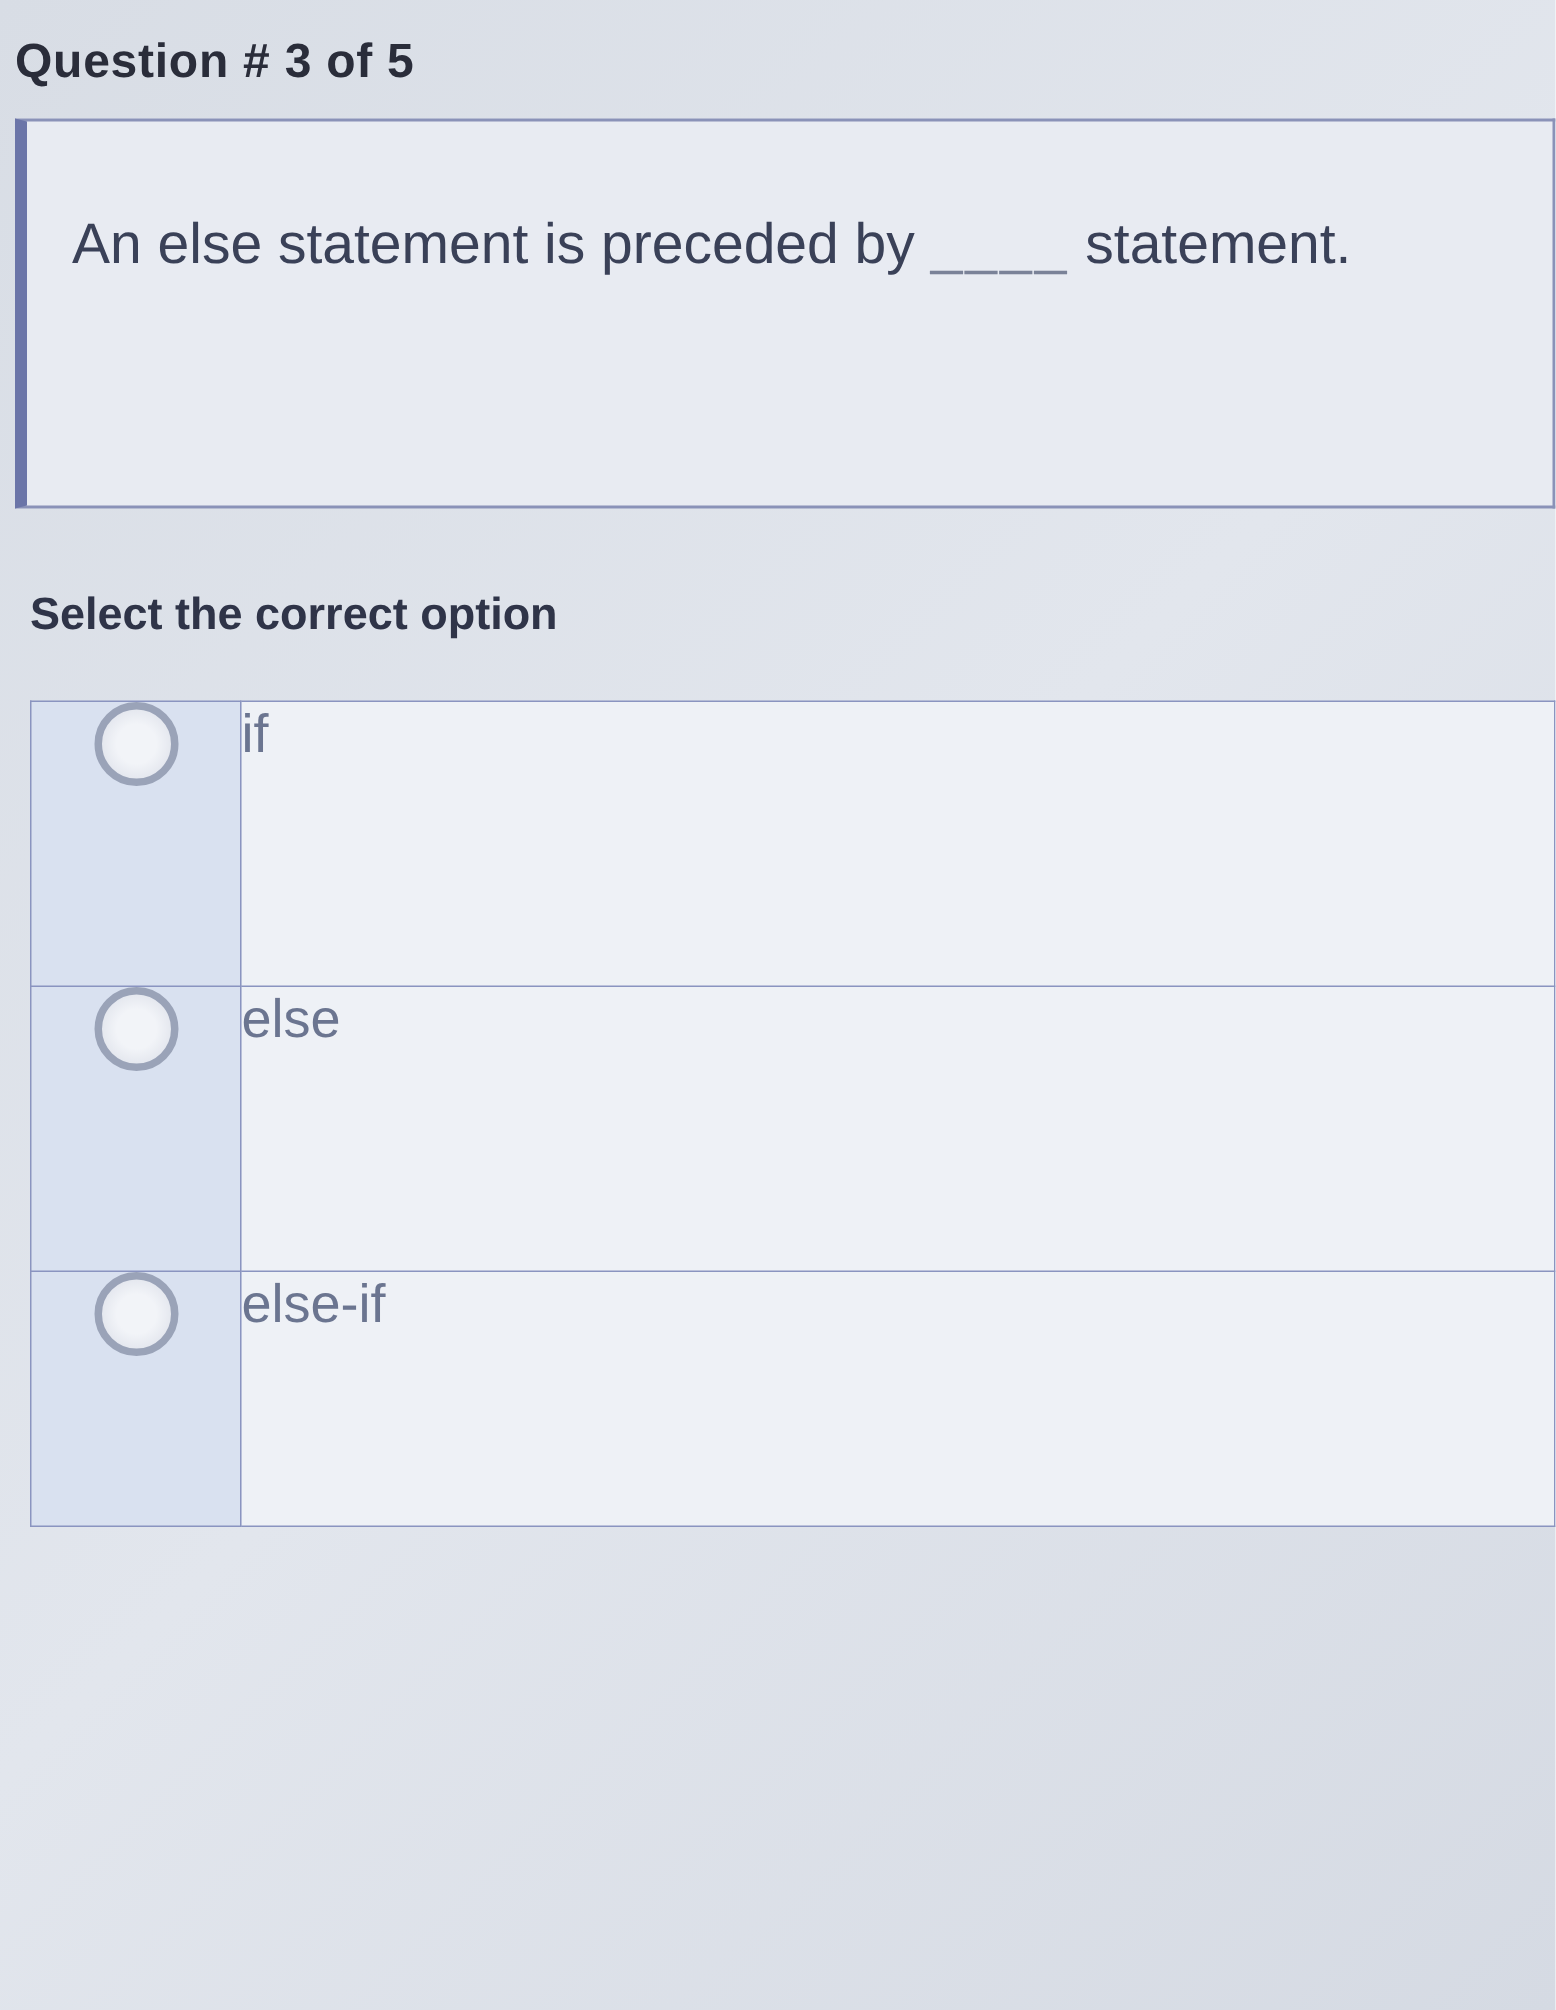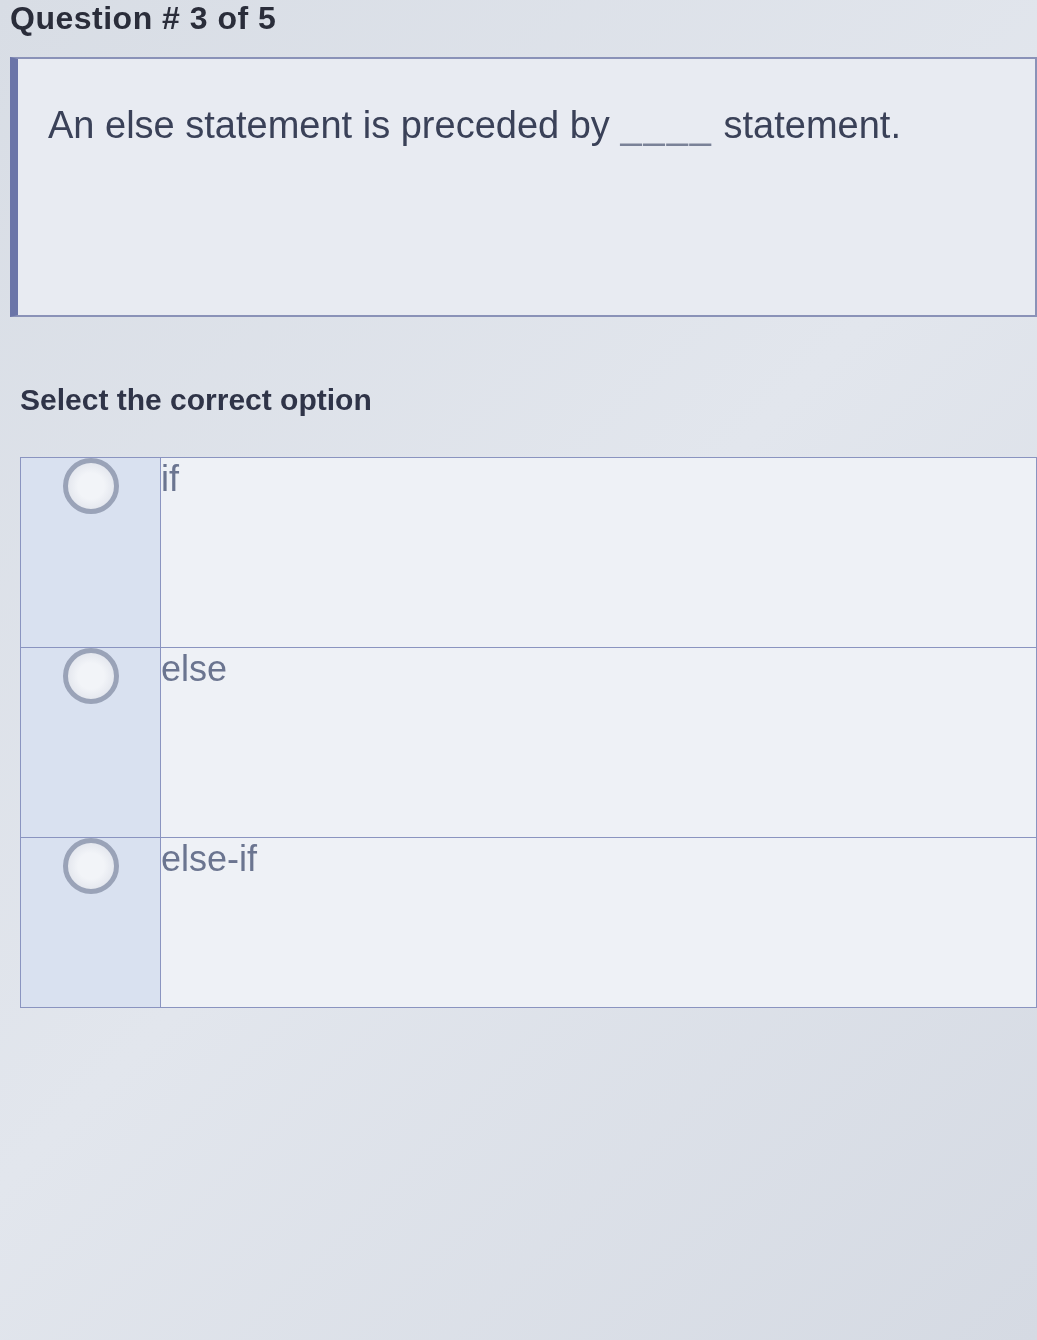--- a/index.html
+++ b/index.html
@@ -14,27 +14,28 @@
       height: 1340px;
       padding: 0;
       overflow: hidden;
     }
     .header-label {
       font-size: 32px;
       font-weight: bold;
       color: #2a2d3a;
       padding: 0 0 10px 10px;
       letter-spacing: 0.5px;
+      margin-top: 22px;
     }
     .question-box {
       border: 2px solid #8a92b8;
       border-left: 8px solid #6b75a8;
       background: #e8ebf2;
-      margin: 10px 0 16px 10px;
-      padding: 40px 30px 120px 30px;
+      margin: 10px 0 4px 10px;
+      padding: 56px 30px 120px 30px;
       min-height: 260px;
     }
     .question-text {
       font-size: 38px;
       color: #3a4158;
       font-weight: 400;
       line-height: 1.4;
     }
     .question-text .blank {
       color: #7a8298;

